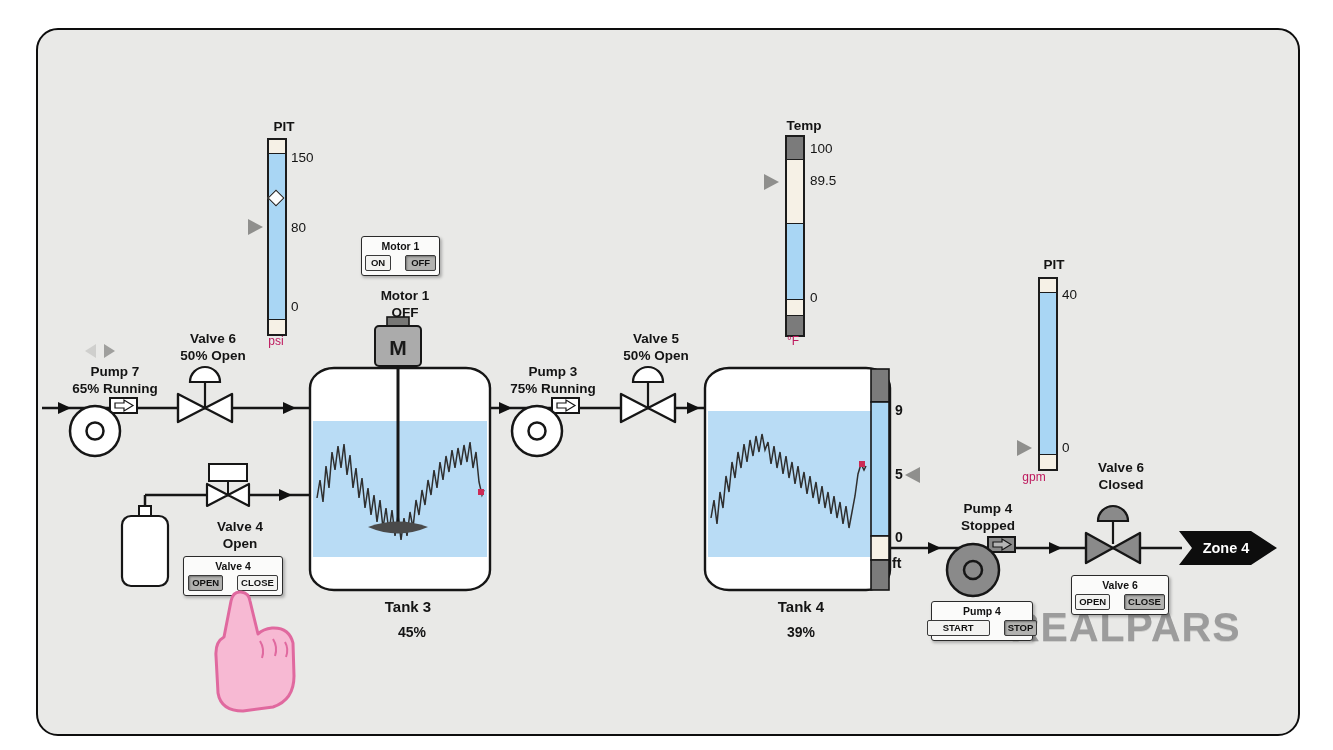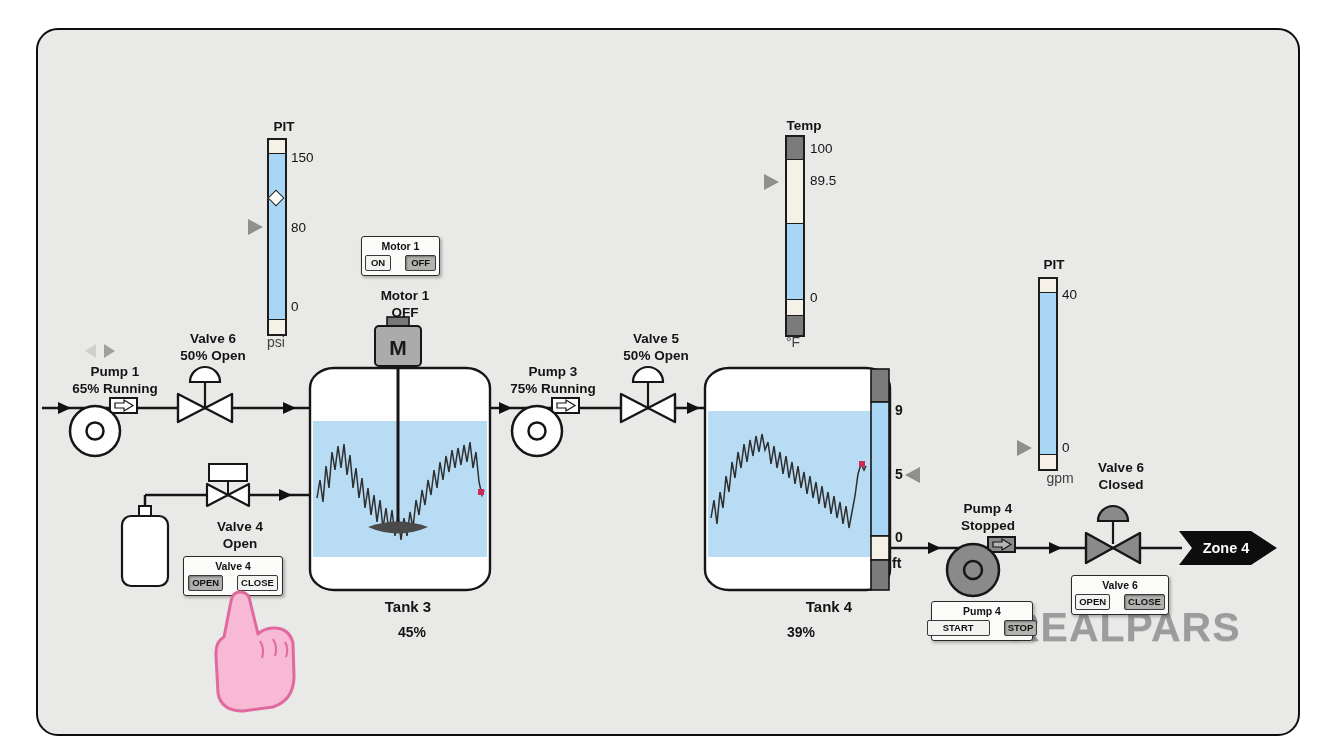--- a/index.html
+++ b/index.html
@@ -5,21 +5,21 @@
   html,body{margin:0;padding:0;background:#ffffff;font-family:"Liberation Sans",sans-serif;}
   #stage{position:relative;width:1333px;height:750px;background:#ffffff;overflow:hidden;}
   .board{position:absolute;left:36px;top:28px;width:1260px;height:704px;background:#e9e9e7;
          border:2.5px solid #0d0d0d;border-radius:22px;}
   svg.layer{position:absolute;left:0;top:0;width:1333px;height:750px;z-index:2;}
   .lbl{position:absolute;font-weight:700;font-size:13.5px;color:#141414;white-space:nowrap;
        transform:translateX(-50%);text-align:center;z-index:3;padding-left:16px;}
   .lbl.big{font-size:15px;}
   .tick{position:absolute;font-size:13.5px;font-weight:400;color:#141414;white-space:nowrap;z-index:3;}
   .tick.b{font-weight:700;font-size:14px;}
-  .unit{position:absolute;font-size:14px;color:#404040;transform:translateX(-50%);z-index:3;}
+  .unit{position:absolute;font-size:12px;color:#be185d;transform:translateX(-50%);z-index:3;}
   
   .gauge{position:absolute;border:2px solid #1c1c1c;z-index:3;background:#f6f1e6;}
   .seg{width:100%;}
   .seg.blue{background:#a9d6f4;}
   .seg.cream{background:#f6f1e6;}
   .seg.dark{background:#7b7b7b;}
   .seg.bline{border-top:1.5px solid #1c1c1c;box-sizing:border-box;}
   .diamond{position:absolute;width:10px;height:10px;background:#fdfdfd;border:1.8px solid #1c1c1c;
            transform:rotate(45deg);z-index:4;}
   .ptr-r{position:absolute;width:0;height:0;border-top:8px solid transparent;border-bottom:8px solid transparent;
@@ -179,49 +179,49 @@
 
   <div class="lbl" style="left:1046px;top:257px;">PIT</div>
   <div class="gauge" style="left:1038px;top:277px;width:16px;height:190px;">
     <div class="seg cream" style="height:13px;"></div>
     <div class="seg blue bline" style="height:162px;"></div>
     <div class="seg cream bline" style="height:15px;"></div>
   </div>
   <div class="ptr-r" style="left:1017px;top:440px;"></div>
   <div class="tick" style="left:1062px;top:287px;">40</div>
   <div class="tick" style="left:1062px;top:440px;">0</div>
-  <div class="unit" style="left:1060px;top:470px;">gpm</div>
+  <div class="unit" style="left:1034px;top:470px;">gpm</div>
 
   <div class="tick b" style="left:895px;top:402px;">9</div>
   <div class="tick b" style="left:895px;top:466px;">5</div>
   <div class="tick b" style="left:895px;top:529px;">0</div>
   <div class="tick b" style="left:892px;top:555px;">ft</div>
   <div class="ptr-l" style="left:905px;top:467px;"></div>
 
   <div class="tri-l" style="left:85px;top:344px;"></div>
   <div class="tri-r" style="left:104px;top:344px;"></div>
-  <div class="lbl" style="left:107px;top:364px;">Pump 1</div>
+  <div class="lbl" style="left:107px;top:364px;">Pump 7</div>
   <div class="lbl" style="left:107px;top:381px;">65% Running</div>
 
   <div class="lbl" style="left:205px;top:331px;">Valve 6</div>
   <div class="lbl" style="left:205px;top:348px;">50% Open</div>
 
   <div class="lbl" style="left:397px;top:288px;">Motor 1</div>
   <div class="lbl" style="left:397px;top:305px;">OFF</div>
 
   <div class="lbl big" style="left:400px;top:598px;">Tank 3</div>
   <div class="lbl" style="left:396px;top:624px;font-size:14px;margin-left:8px;">45%</div>
 
   <div class="lbl" style="left:545px;top:364px;">Pump 3</div>
   <div class="lbl" style="left:545px;top:381px;">75% Running</div>
 
   <div class="lbl" style="left:648px;top:331px;">Valve 5</div>
   <div class="lbl" style="left:648px;top:348px;">50% Open</div>
 
-  <div class="lbl big" style="left:793px;top:598px;margin-left:28px;">Tank 4</div>
+  <div class="lbl big" style="left:793px;top:598px;">Tank 4</div>
   <div class="lbl" style="left:793px;top:624px;font-size:14px;">39%</div>
 
   <div class="lbl" style="left:232px;top:519px;">Valve 4</div>
   <div class="lbl" style="left:232px;top:536px;">Open</div>
 
   <div class="lbl" style="left:980px;top:501px;">Pump 4</div>
   <div class="lbl" style="left:980px;top:518px;">Stopped</div>
 
   <div class="lbl" style="left:1113px;top:460px;">Valve 6</div>
   <div class="lbl" style="left:1113px;top:477px;">Closed</div>

